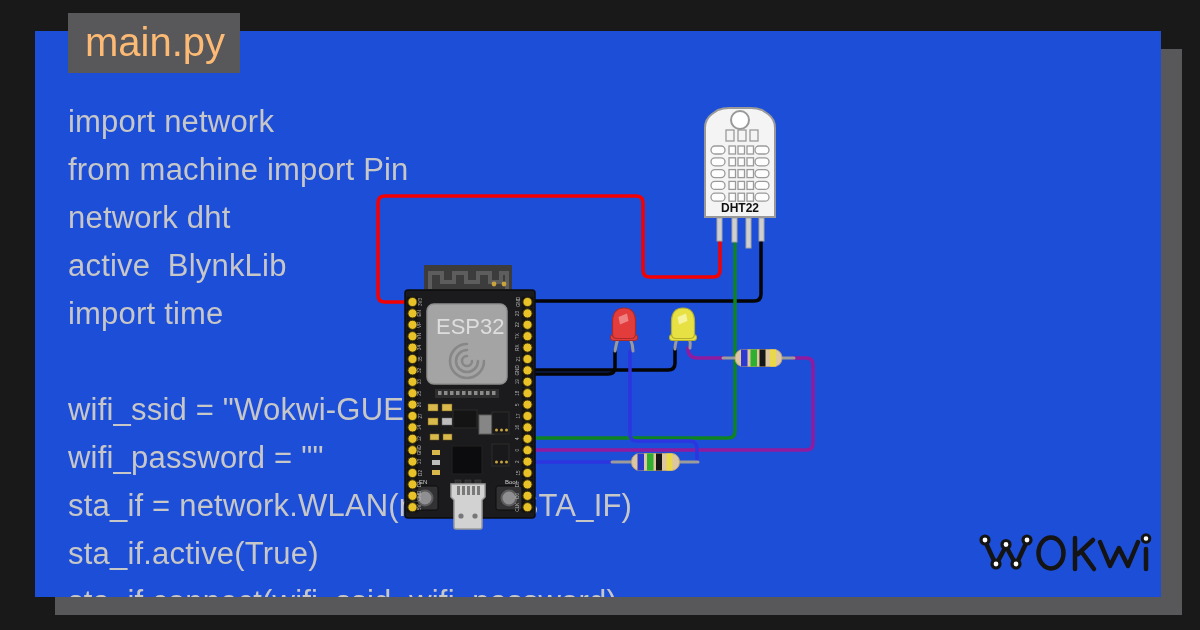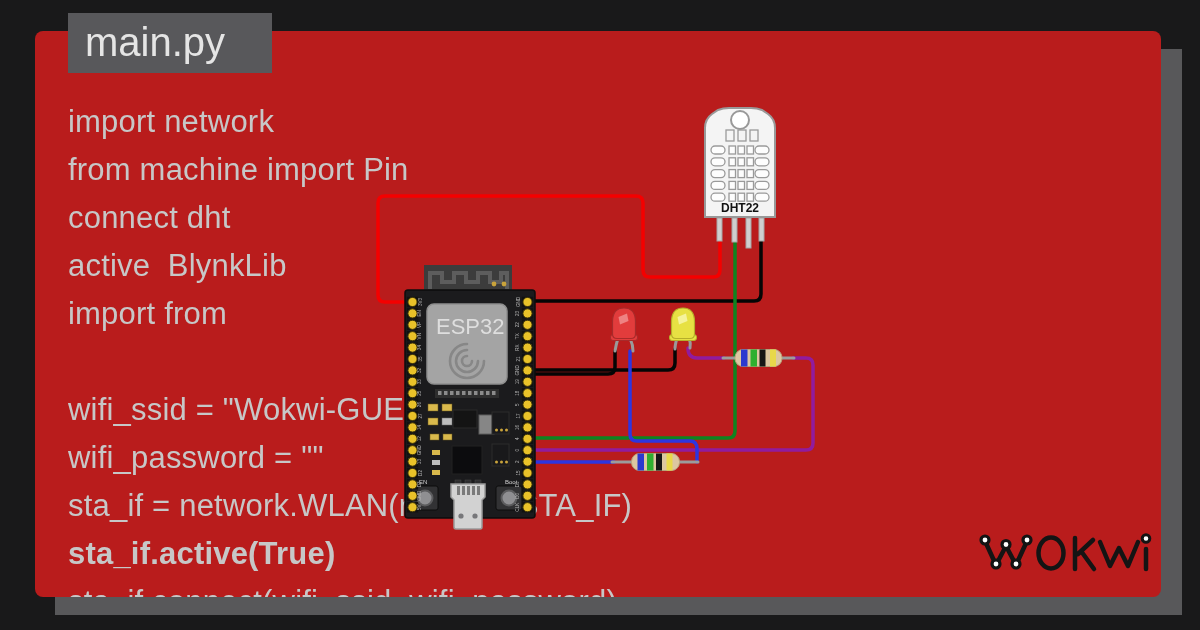--- a/index.html
+++ b/index.html
@@ -7,52 +7,52 @@
     width:1200px;height:630px;position:relative;overflow:hidden;
     background:#19191a;
     font-family:"Liberation Sans", sans-serif;
   }
   .card-shadow{
     position:absolute;left:55px;top:49px;width:1127px;height:566px;
     background:#58585a;
   }
   .card{
     position:absolute;left:35px;top:31px;width:1126px;height:566px;
-    background:#b91c1c;overflow:hidden;border-radius:8px;
+    background:#1d4ed8;overflow:hidden;
   }
   .tab{
-    position:absolute;left:68px;top:13px;width:204px;height:60px;
-    background:#58585b;color:#e5e5e5;font-size:40px;line-height:58px;
+    position:absolute;left:68px;top:13px;width:172px;height:60px;
+    background:#58585b;color:#fdba74;font-size:40px;line-height:58px;
     padding-left:17px;box-sizing:border-box;z-index:6;
     font-family:"Liberation Sans", sans-serif;
   }
   .code-layer{position:absolute;left:0;top:0;width:100%;height:100%;}
   .code-line{
     position:absolute;left:33px;font-size:31px;line-height:31px;
     color:#c7c7c7;white-space:pre;letter-spacing:0.2px;
   }
   svg.circuit{position:absolute;left:0;top:0;}
 </style>
 </head>
 <body>
 
 <div class="card-shadow"></div>
 
 <div class="card">
   <div class="code-layer" id="code-layer">
       <div class="code-line" style="top: 75px;">import network</div>
       <div class="code-line" style="top: 123px; text-align: right;">from machine import Pin</div>
-      <div class="code-line" style="top: 171px;">connect dht</div>
+      <div class="code-line" style="top: 171px;">network dht</div>
       <div class="code-line" style="top: 219px;">active  BlynkLib</div>
-      <div class="code-line" style="top: 267px;">import from</div>
+      <div class="code-line" style="top: 267px;">import time</div>
       <div class="code-line" style="top: 315px;"></div>
       <div class="code-line" style="top: 363px;">wifi_ssid = "Wokwi-GUEST"</div>
       <div class="code-line" style="top: 411px;">wifi_password = ""</div>
       <div class="code-line" style="top: 459px;">sta_if = network.WLAN(network.STA_IF)</div>
-      <div class="code-line" style="top: 507px; font-weight: bold;">sta_if.active(True)</div>
+      <div class="code-line" style="top: 507px;">sta_if.active(True)</div>
       <div class="code-line" style="top: 555px;">sta_if.connect(wifi_ssid, wifi_password)</div>
     </div>
 
   <svg class="circuit" width="1126" height="566" viewBox="35 31 1126 566" xmlns="http://www.w3.org/2000/svg">
 
     <g fill="none" stroke-width="3.5" stroke-linecap="round" stroke-linejoin="round">
       <path d="M 720 236 V 270 Q 720 277 713 277 H 650 Q 643 277 643 270 V 203 Q 643 196 636 196 H 385 Q 378 196 378 203 V 295 Q 378 302 385 302 H 414" stroke="#f40000"></path>
       <path d="M 761 234 V 294 Q 761 301 754 301 H 525" stroke="#050505"></path>
       <path d="M 525 370 H 668 Q 675 370 675 363 V 349" stroke="#050505"></path>
       <path d="M 525 374 H 608 Q 615 374 615 367 V 351" stroke="#050505"></path>

